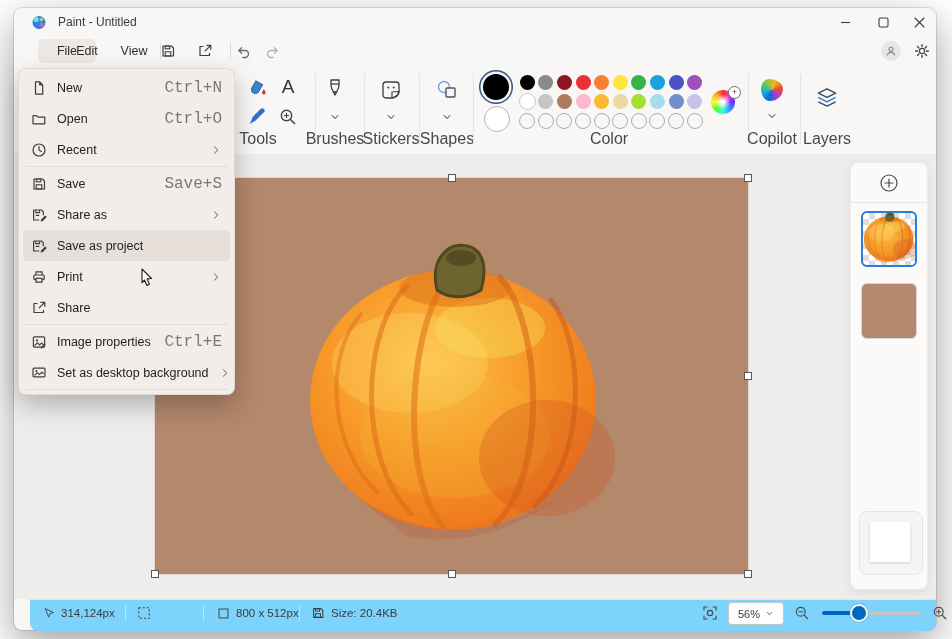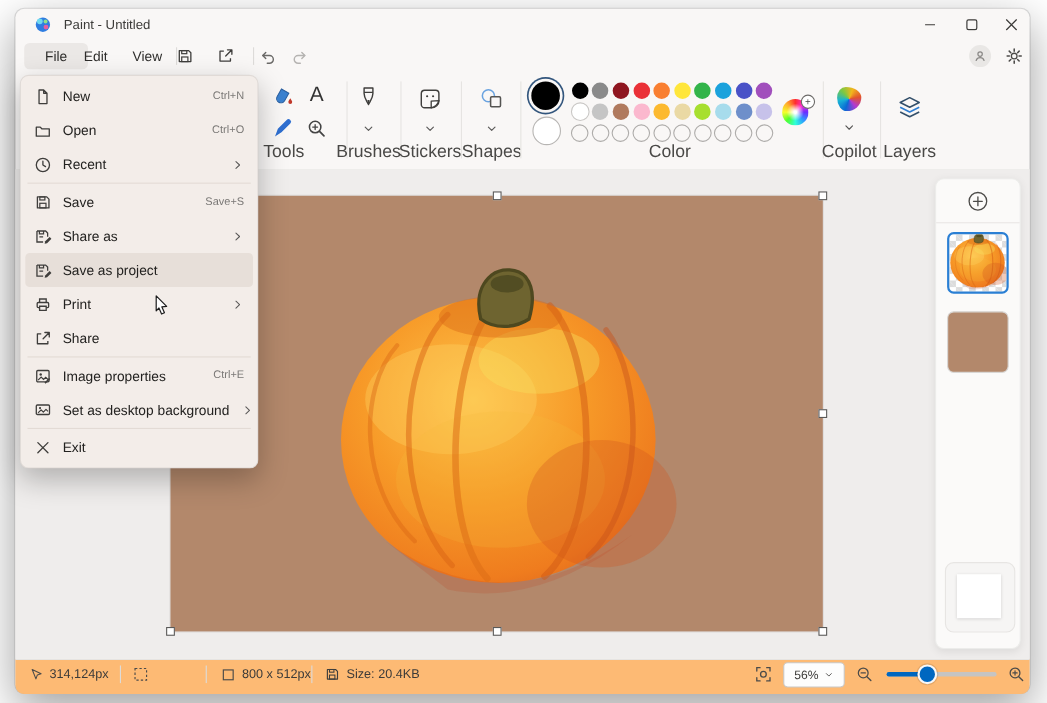--- a/index.html
+++ b/index.html
@@ -54,38 +54,38 @@
   .lp-div{position:absolute;left:0;right:0;top:39px;height:1px;background:#e9e7e5;}
   .layer-thumb{position:absolute;left:10px;width:56px;height:56px;border-radius:6px;box-sizing:border-box;overflow:hidden;}
   .thumb-1{top:48px;border:2px solid #2a7fd4;
     background-image:linear-gradient(45deg,#dcdcdc 25%,transparent 25%,transparent 75%,#dcdcdc 75%),
       linear-gradient(45deg,#dcdcdc 25%,#ffffff 25%,#ffffff 75%,#dcdcdc 75%);
     background-size:12px 12px;background-position:0 0,6px 6px;}
   .thumb-2{top:120px;border:1px solid #d9d7d5;}
   .lp-bg-wrap{position:absolute;left:8px;top:348px;width:62px;height:62px;border:1px solid #e7e5e3;border-radius:8px;background:#f6f5f4;}
   .lp-bg{position:absolute;left:10px;top:10px;width:40px;height:40px;background:#fff;box-shadow:0 1px 3px rgba(0,0,0,.15);}
   
-  .statusbar{position:absolute;left:0;right:0;top:591px;height:31px;background:#fdba74;border-top:1px solid #e6e4e2;
+  .statusbar{position:absolute;left:16px;right:0;top:591px;height:31px;background:#7dd3fc;border-top:1px solid #e6e4e2;
     border-radius:0 0 8px 8px;font-size:11.5px;color:#3c3b39;}
   .sb-item{position:absolute;top:0;height:26px;display:flex;align-items:center;gap:6px;}
   .sb-sep{position:absolute;top:5px;width:1px;height:16px;background:#dddbd9;}
   .zoom-box{position:absolute;left:698px;top:2px;width:54px;height:21px;border:1px solid #c9c7c5;border-radius:4px;background:#fdfdfd;
     display:flex;align-items:center;justify-content:center;gap:5px;font-size:11px;}
   .slider-track{position:absolute;left:792px;top:11px;width:100px;height:4px;border-radius:2px;background:#c6c4c2;}
   .slider-fill{position:absolute;left:0;top:0;height:4px;width:37px;border-radius:2px;background:#0067c0;}
   .slider-thumb{position:absolute;left:37px;top:2px;width:14px;height:14px;border-radius:50%;background:#0067c0;
     border:2px solid #f9f7f6;transform:translate(-50%,-50%);box-shadow:0 0 0 1px rgba(0,0,0,.1);}
   
   .file-menu{position:absolute;left:4px;top:60px;width:215px;background:#f3ede9;border:1px solid rgba(0,0,0,.08);
     border-radius:8px;box-shadow:0 10px 26px rgba(0,0,0,.26);padding:3px 0;z-index:40;}
   .menu-item{height:31px;margin:0 4px;padding:0 8px;display:flex;align-items:center;gap:10px;border-radius:4px;}
   .menu-item.hl{background:#e7dfd9;}
   .mi-icon{width:16px;height:16px;flex:0 0 16px;}
   .mi-label{flex:1;font-size:12.5px;color:#232220;white-space:nowrap;}
-  .mi-right{font-size:10px;color:#7a7876;display:flex;align-items:center;}
+  .mi-right{font-size:16px;color:#7a7876;display:flex;align-items:center;font-family:Liberation Mono, monospace;}
   .mi-right .chev{width:12px;height:12px;}
   .menu-sep{height:1px;background:#e3dbd5;margin:1px 6px;}
   
   .mouse-cursor{position:absolute;left:126px;top:260px;z-index:60;}
   svg{display:block;}
 </style>
 </head>
 <body>
 
 <svg width="0" height="0" style="position:absolute">
@@ -186,21 +186,21 @@
           </svg>
       </div>
       <div class="cap-btn" style="left:888px;width:34px">
         <svg width="11" height="11" viewBox="0 0 11 11">
             <path d="M1 1l9 9M10 1l-9 9" stroke="#3c3b39" stroke-width="1.1" stroke-linecap="round"></path>
           </svg>
       </div>
     </div>
 
     <div class="menubar">
-      <div class="menu-btn active" style="left:8px;width:58px">File</div>
+      <div class="menu-btn active" style="left:24px;width:58px">File</div>
       <div class="menu-btn" style="left:54px;width:38px">Edit</div>
       <div class="menu-btn" style="left:100px;width:40px">View</div>
       <div class="mb-sep" style="left:146px"></div>
       <div class="mb-icon" style="left:141px;left:143px;margin-left:0;left:142px;left:141px;left:142px;left:141px;left:141px;left:141px;left:141px;left:141px;left:141px;left:141px;left:141px;left:141px;left:141px;left:141px;left:141px;left:141px;left:141px;left:141px;left:141px;left:141px;left:141px;left:141px;left:141px;left:141px;left:141px;left:141px;left:141px;left:141px;left:154px;transform:translateX(-50%)">
         <svg width="16" height="16">
             <use href="#i-save"></use>
           </svg>
       </div>
       <div class="mb-icon" style="left:191px;transform:translateX(-50%)">
         <svg width="16" height="16">
@@ -542,27 +542,20 @@
               <use href="#i-desktop"></use>
             </svg>
     <span class="mi-label">Set as desktop background</span>
     <span class="mi-right">
               <svg class="chev" viewBox="0 0 16 16">
                 <path d="M6 3.8L10.4 8 6 12.2" fill="none" stroke="#5a5958" stroke-width="1.3" stroke-linecap="round" stroke-linejoin="round"></path>
               </svg>
             </span>
   </div>
           <div class="menu-sep"></div>
-          <div class="menu-item">
-    <svg class="mi-icon">
-              <use href="#i-close"></use>
-            </svg>
-    <span class="mi-label">Exit</span>
-    <span class="mi-right"></span>
-  </div>
         </div>
     </div>
 
     <svg class="mouse-cursor" width="14" height="20" viewBox="0 0 14 20">
       <path d="M2 1l9.5 9.5-4.4.4 2.4 5.4-2.6 1.2-2.4-5.5L2 14.6z" fill="#fff" stroke="#1c1c1c" stroke-width="1.1" stroke-linejoin="round"></path>
     </svg>
 
   </div>
 </div>
 

